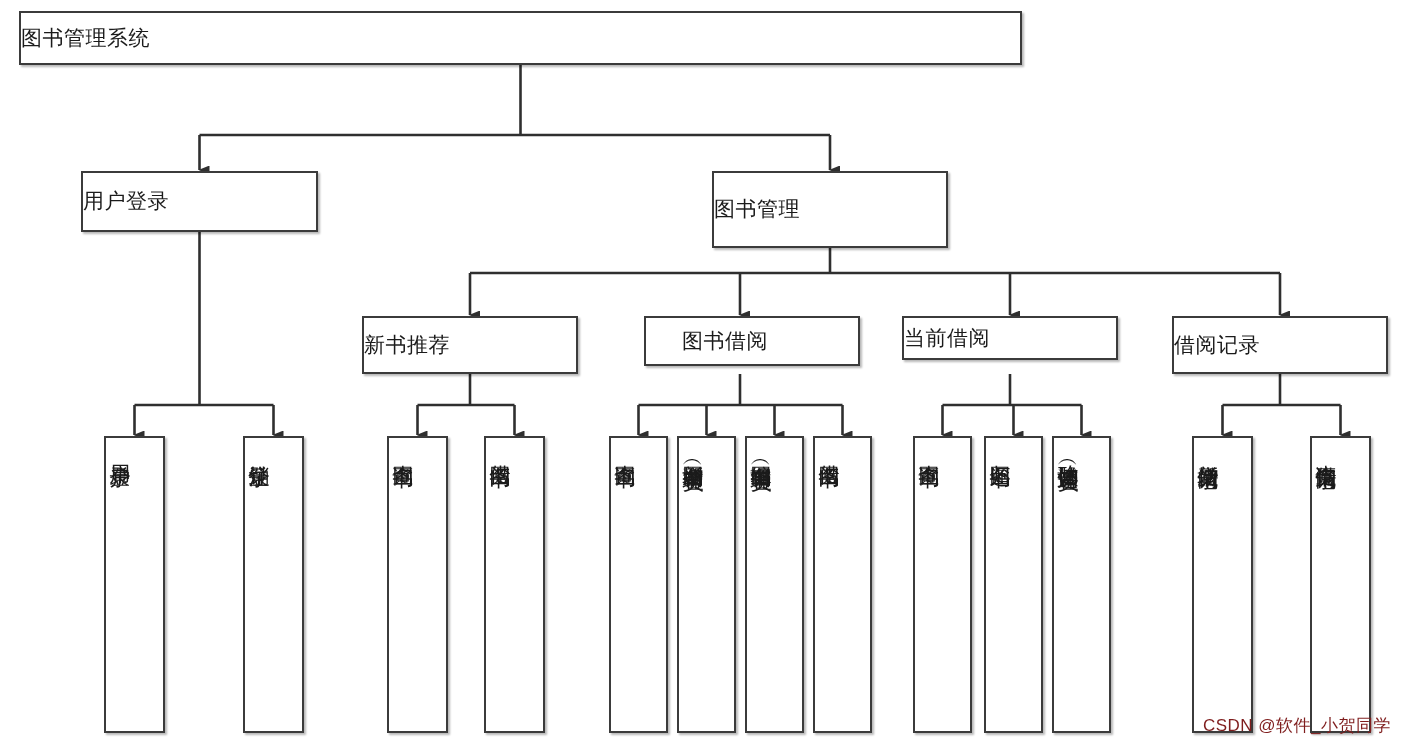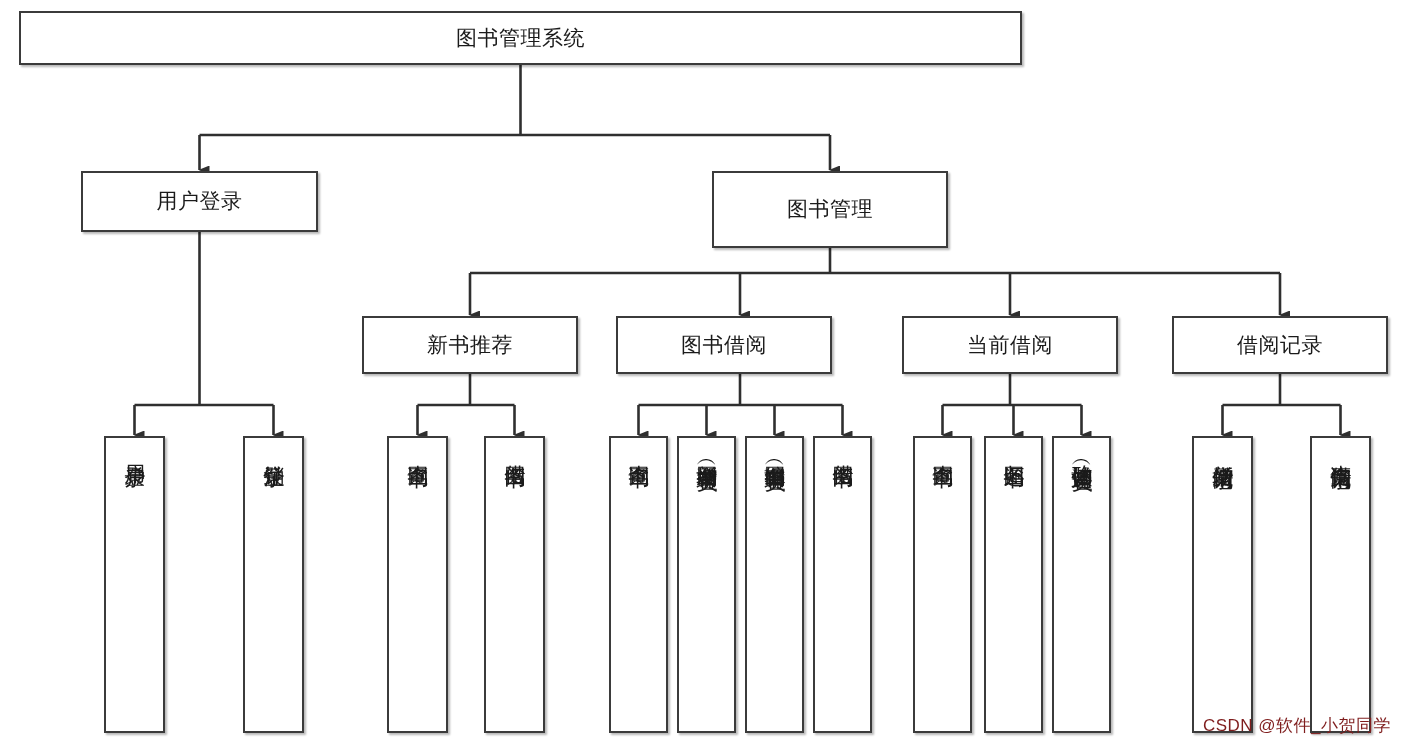--- a/index.html
+++ b/index.html
@@ -25,21 +25,20 @@
     height: 747px;
   }
   .node {
     position: absolute;
     box-sizing: border-box;
     background: #ffffff;
     border: 2px solid #3b3b3b;
     box-shadow: 2px 2px 2px rgba(0,0,0,0.28);
     display: flex;
     align-items: center;
-    justify-content: center;
     color: #1b1b1b;
   }
   .node.horiz .label {
     font-size: 21px;
     line-height: 1.15;
     letter-spacing: 0.5px;
     white-space: nowrap;
   }
   .node.vert {
     align-items: flex-start;
@@ -117,24 +116,24 @@
       </div>
       <div class="node horiz" style="left: 81px; top: 171px; width: 237px; height: 61px;">
         <span class="label">用户登录</span>
       </div>
       <div class="node horiz" style="left: 712px; top: 171px; width: 236px; height: 77px;">
         <span class="label">图书管理</span>
       </div>
       <div class="node horiz" style="left: 362px; top: 316px; width: 216px; height: 58px; font-family: Liberation Serif, serif;">
         <span class="label">新书推荐</span>
       </div>
-      <div class="node horiz" style="left: 616px; top: 316px; width: 216px; height: 58px;">
+      <div class="node horiz" style="left: 644px; top: 316px; width: 216px; height: 50px; padding-left: 36px;">
         <span class="label">图书借阅</span>
       </div>
-      <div class="node horiz" style="left: 902px; top: 316px; width: 216px; height: 58px;">
+      <div class="node horiz" style="left: 902px; top: 316px; width: 216px; height: 44px;">
         <span class="label">当前借阅</span>
       </div>
       <div class="node horiz" style="left: 1172px; top: 316px; width: 216px; height: 58px;">
         <span class="label">借阅记录</span>
       </div>
       <div class="node vert" style="left: 104px; top: 436px; width: 61px; height: 297px;">
         <span class="label">用户登录</span>
       </div>
       <div class="node vert" style="left: 243px; top: 436px; width: 61px; height: 297px;">
         <span class="label">注销登录</span>

